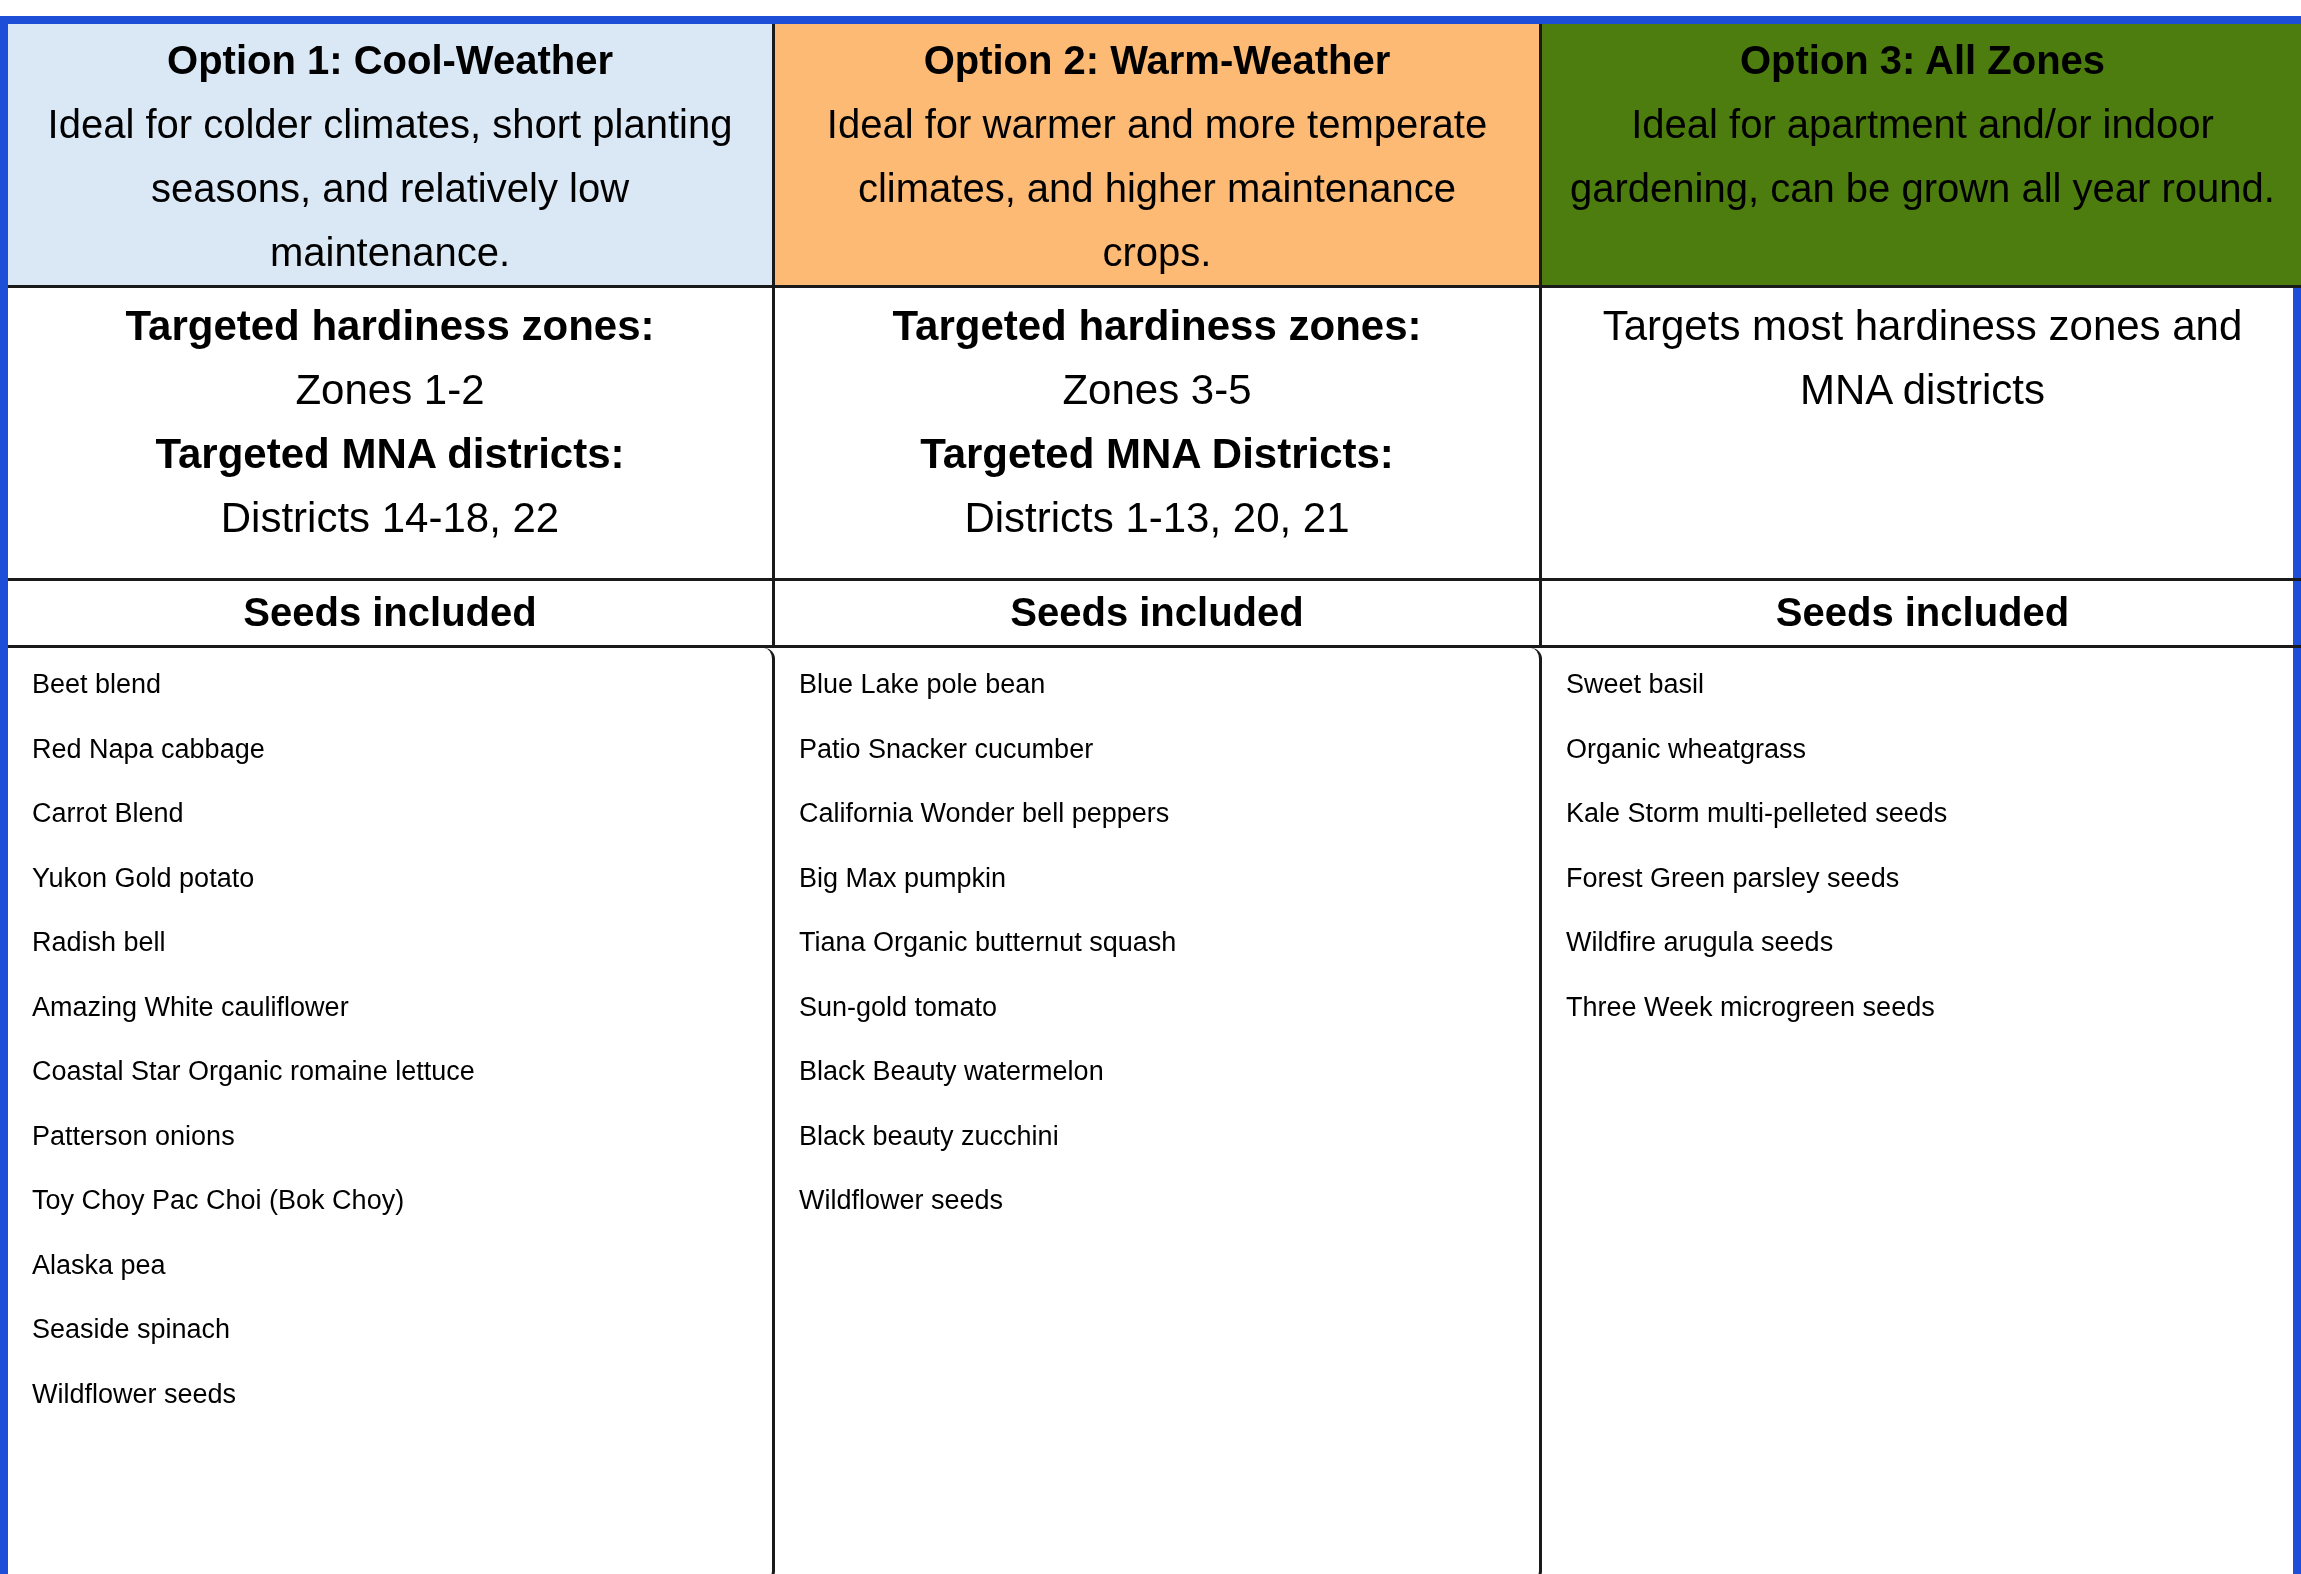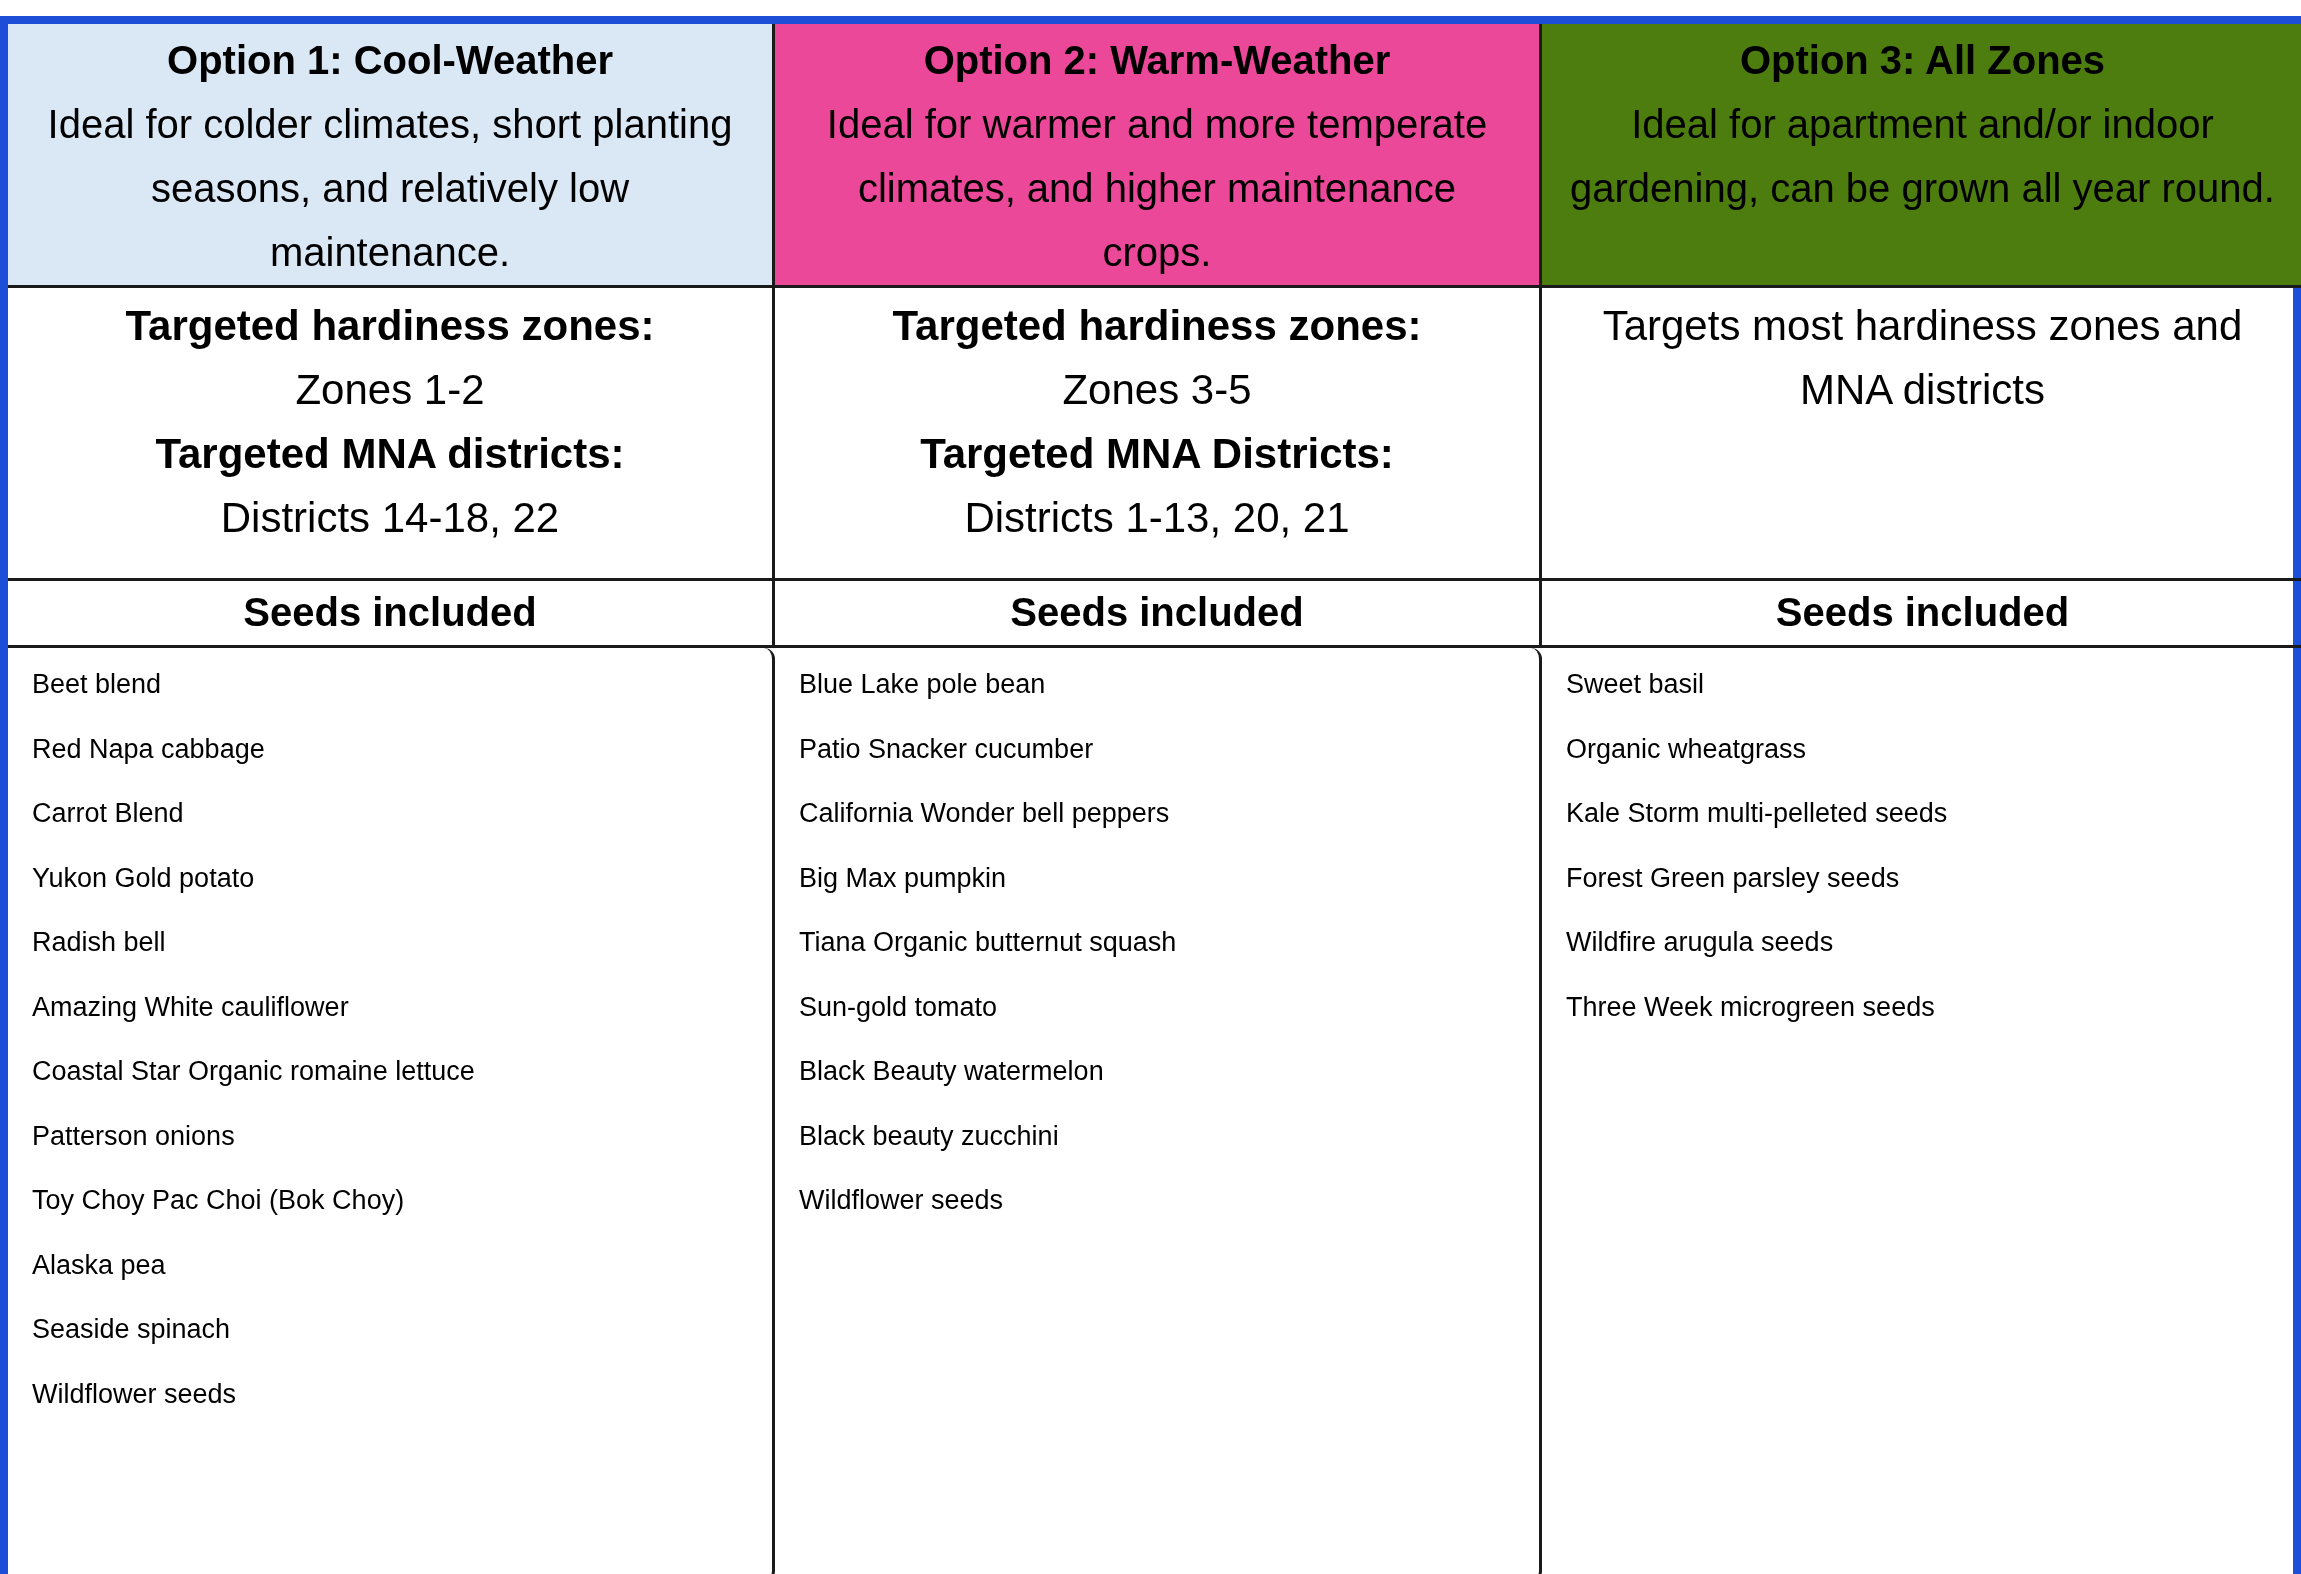--- a/index.html
+++ b/index.html
@@ -90,21 +90,21 @@
   </style>
 </head>
 <body>
 
 <div class="kit-table">
 
   <div class="cell header-cell" style="background:#dae8f6;">
     <span class="header-title">Option 1: Cool-Weather</span>
     <span class="header-desc">Ideal for colder climates, short planting seasons, and relatively low maintenance.</span>
   </div>
-  <div class="cell header-cell" style="background:#ec4899;">
+  <div class="cell header-cell" style="background:#fdba74;">
     <span class="header-title">Option 2: Warm-Weather</span>
     <span class="header-desc">Ideal for warmer and more temperate climates, and higher maintenance crops.</span>
   </div>
   <div class="cell header-cell last-col" style="background:#4d7c0f;">
     <span class="header-title">Option 3: All Zones</span>
     <span class="header-desc">Ideal for apartment and/or indoor gardening, can be grown all year round.</span>
   </div>
 
   <div class="cell zone-cell">
     <span class="bold-label">Targeted hardiness zones:</span>

